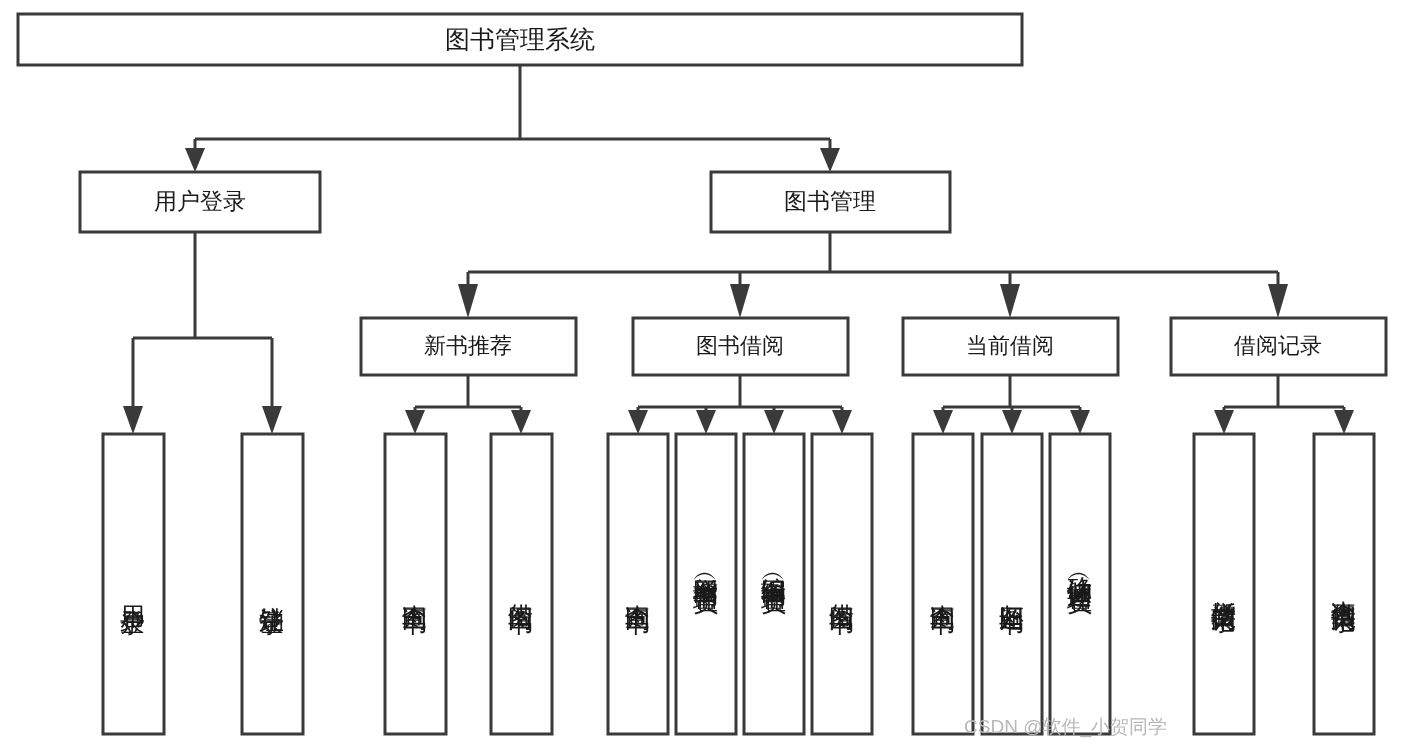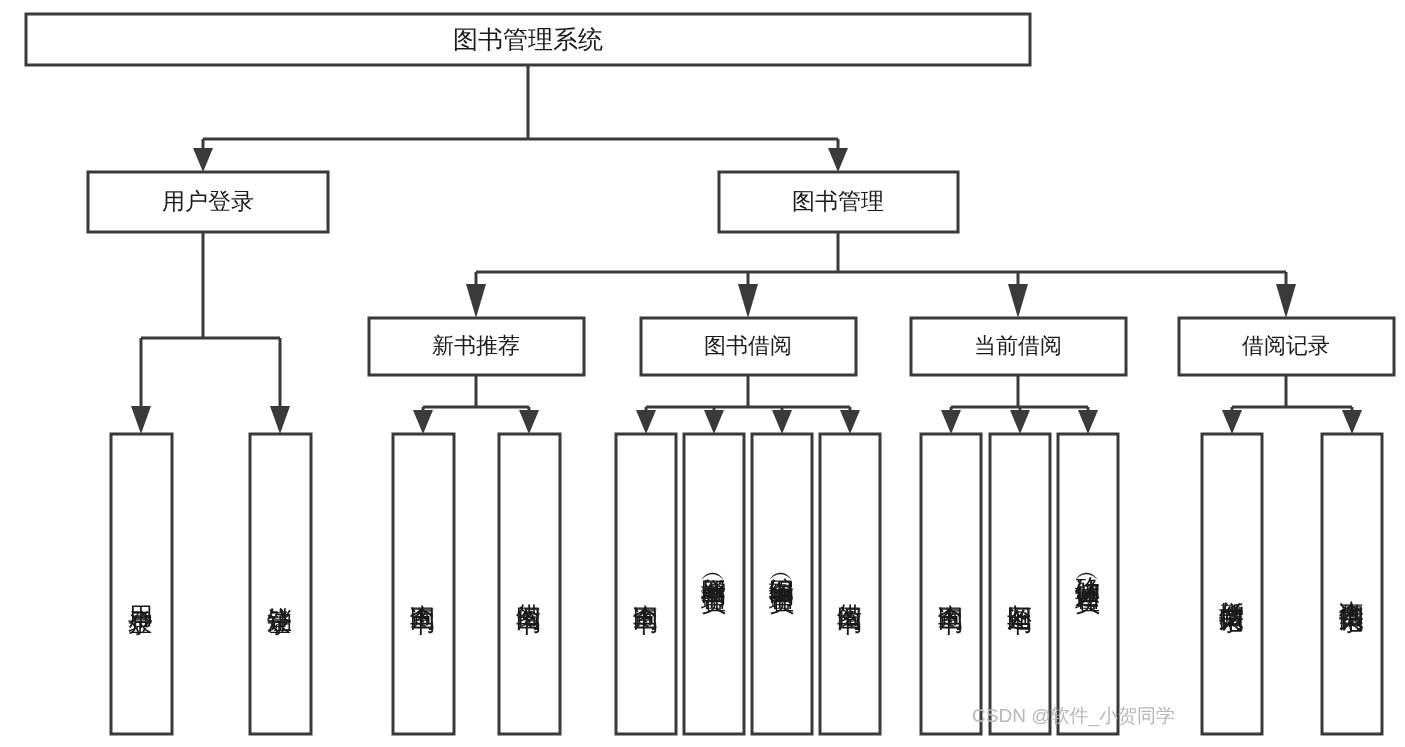--- a/index.html
+++ b/index.html
@@ -13,21 +13,20 @@
     font-family: "Liberation Sans", "DejaVu Sans", sans-serif;
     overflow: hidden;
     position: relative;
   }
   #diagram-root {
     position: absolute;
     left: 0;
     top: 0;
     width: 1181px;
     height: 747px;
-    padding-left: 8px;
   }
   svg.flow {
     display: block;
     width: 1405px;
     height: 747px;
   }
   .node-box {
     fill: #ffffff;
     stroke: #3a3a3a;
     stroke-width: 3;
@@ -55,21 +54,21 @@
     stroke-width: 3;
     fill: none;
   }
   .arrow-head {
     fill: #3a3a3a;
     stroke: none;
   }
   .watermark {
     position: absolute;
     right: 14px;
-    bottom: 18px;
+    bottom: 7px;
     font-family: "Liberation Sans", "DejaVu Sans", sans-serif;
     font-size: 19px;
     color: #b8b8b8;
     white-space: nowrap;
     user-select: none;
   }
 </style>
 </head>
 <body>
 

